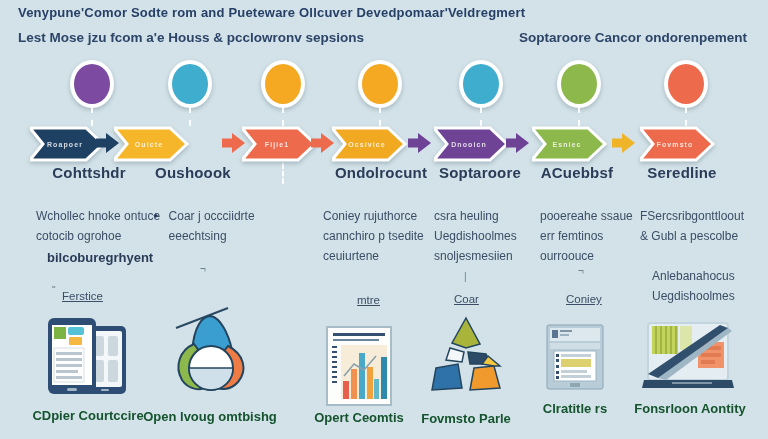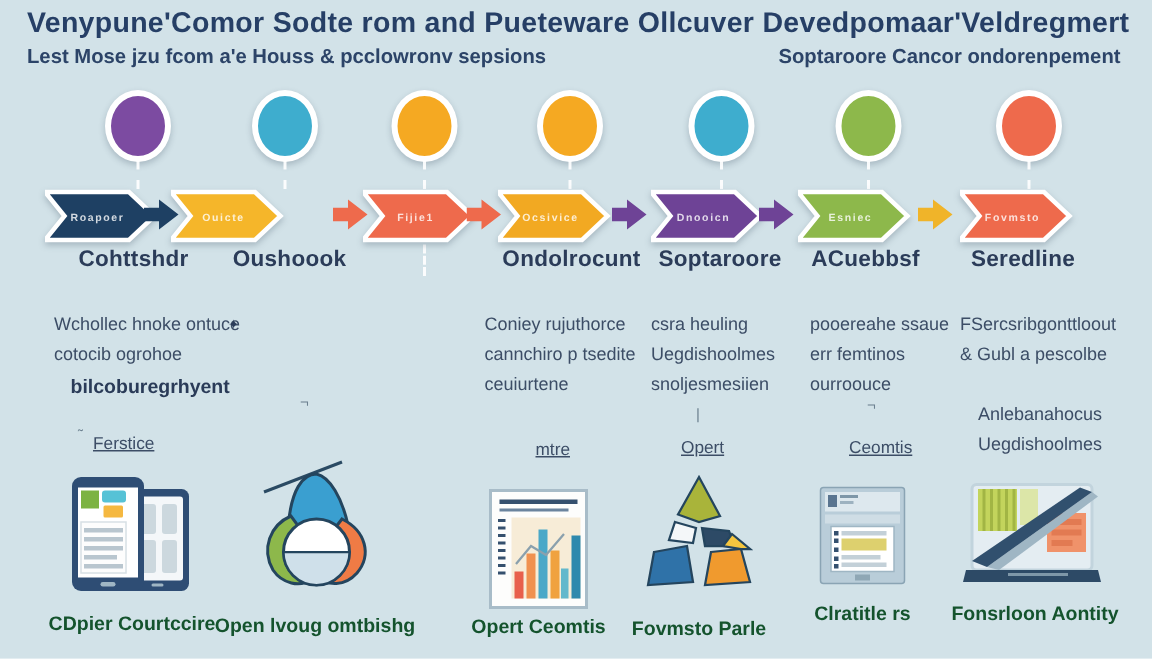--- a/index.html
+++ b/index.html
@@ -1,20 +1,20 @@
 <!DOCTYPE html>
 <html><head>
 <meta charset="utf-8">
 <style>
   html,body{margin:0;padding:0;}
   body{font-family:"Liberation Sans",sans-serif;}
   #app{position:relative;width:768px;height:439px;background:#d2e2e8;overflow:hidden;}
   .abs{position:absolute;}
   
-  .title{left:18px;top:5px;font-size:19px;font-weight:bold;color:#263f66;letter-spacing:.2px;}
+  .title{left:18px;top:5px;font-size:13px;font-weight:bold;color:#263f66;letter-spacing:.2px;}
   .sub{top:30px;font-size:13.5px;font-weight:bold;color:#2c4468;}
   .sub-left{left:18px;}
   .sub-right{left:505px;width:242px;text-align:right;}
   
   .circle{width:36px;height:40px;border-radius:50%;border:4px solid #fff;
           box-shadow:0 2px 4px rgba(40,60,80,.25);top:60px;}
   
   .dash{width:0;border-left:2px dashed rgba(255,255,255,.9);}
   
   .step-arrow{top:126px;width:76px;height:36px;}
@@ -142,20 +142,24 @@
   <div class="abs step-label" style="left:577px">ACuebbsf</div>
   <div class="abs step-label" style="left:682px">Seredline</div>
 
   <div class="abs desc" style="left:36px;top:206px">
     <span style="display:block">Wchollec hnoke ontuce</span>
     <span style="display:block">cotocib ogrohoe</span>
     <span class="bold-line" style="display:block">bilcoburegrhyent</span>
   </div>
   <div class="abs desc desc-flex" style="left:152px;top:206px">
     <span class="bullet">✦</span>
+    <span>
+      <span style="display:block">Coar j occciidrte</span>
+      <span style="display:block">eeechtsing</span>
+    </span>
   </div>
   <div class="abs desc" style="left:323px;top:206px">
     <span style="display:block">Coniey rujuthorce</span>
     <span style="display:block">cannchiro p tsedite</span>
     <span style="display:block">ceuiurtene</span>
   </div>
   <div class="abs desc" style="left:434px;top:206px">
     <span style="display:block">csra heuling</span>
     <span style="display:block">Uegdishoolmes</span>
     <span style="display:block">snoljesmesiien</span>
@@ -173,23 +177,23 @@
   <div class="abs desc" style="left:652px;top:266px">
     <span style="display:block">Anlebanahocus</span>
     <span style="display:block">Uegdishoolmes</span>
   </div>
 
   <span class="abs mark" style="left:52px;top:285px">˜</span>
   <div class="abs mid" style="left:62px;top:290px">Ferstice</div>
   <span class="abs mark" style="left:200px;top:263px">¬</span>
   <div class="abs mid" style="left:357px;top:294px">mtre</div>
   <span class="abs mark" style="left:464px;top:271px">|</span>
-  <div class="abs mid" style="left:454px;top:293px">Opert</div>
+  <div class="abs mid" style="left:454px;top:293px">Coar</div>
   <span class="abs mark" style="left:578px;top:265px">¬</span>
-  <div class="abs mid" style="left:566px;top:293px">Ceomtis</div>
+  <div class="abs mid" style="left:566px;top:293px">Coniey</div>
 
   <div class="abs" style="left:46px;top:316px">
     <svg width="84" height="82" viewBox="0 0 84 82">
       <rect x="38" y="10" width="42" height="68" rx="5" fill="#2e4d74"></rect>
       <rect x="42" y="15" width="34" height="56" rx="2" fill="#f4f7f9"></rect>
       <rect x="46" y="20" width="12" height="20" rx="2" fill="#ccd8de"></rect>
       <rect x="62" y="20" width="10" height="20" rx="2" fill="#ccd8de"></rect>
       <rect x="46" y="44" width="12" height="22" rx="2" fill="#ccd8de"></rect>
       <rect x="62" y="44" width="10" height="22" rx="2" fill="#ccd8de"></rect>
       <rect x="55" y="73" width="8" height="2" rx="1" fill="#9fb6c4"></rect>

